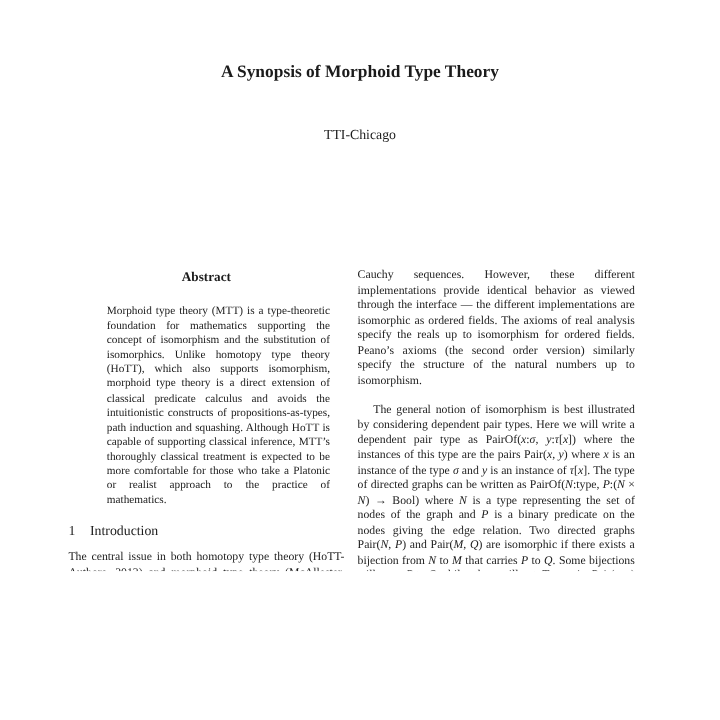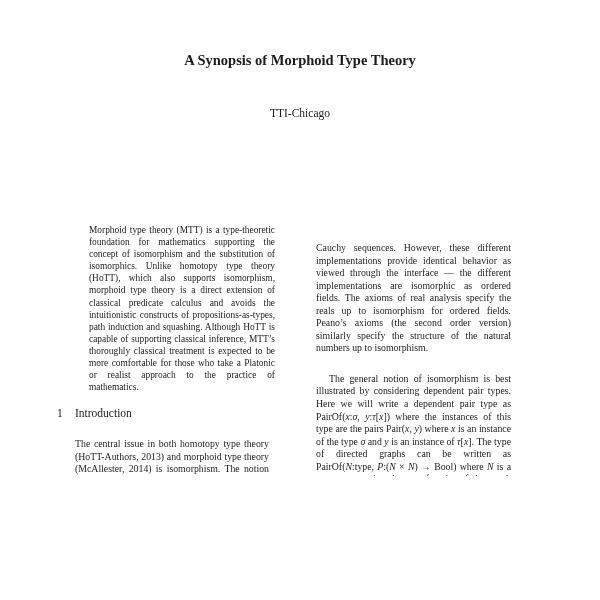--- a/index.html
+++ b/index.html
@@ -56,21 +56,21 @@
   }
   .section-heading {
     font-weight: normal;
     font-size: 11.5px;
     line-height: 14px;
     margin-top: 13px;
     margin-bottom: 9px;
   }
   .sec-num { display: inline-block; width: 18px; }
   .col p {
-    margin: 18px;
+    margin: 0;
     text-align: justify;
     font-size: 9.8px;
     line-height: 12.55px;
   }
   .col-right p + p { margin-top: 12px; text-indent: 13px; }
   .col p b { font-weight: normal; }
   .col p i { font-style: italic; }
 </style>
 </head>
 <body>
@@ -79,20 +79,21 @@
 
   <h1 class="paper-title">A Synopsis of Morphoid Type Theory</h1>
 
   <div class="authors">
     <div class="author-affil">TTI-Chicago</div>
   </div>
 
   <div class="columns">
 
     <div class="col col-left">
+      <div class="abstract-heading">Abstract</div>
       <div class="abstract-body">Morphoid type theory (MTT) is a type-theoretic foundation for mathematics supporting the concept of isomorphism and the substitution of isomorphics. Unlike homotopy type theory (HoTT), which also supports isomorphism, morphoid type theory is a direct extension of classical predicate calculus and avoids the intuitionistic constructs of propositions-as-types, path induction and squashing. Although HoTT is capable of supporting classical inference, MTT’s thoroughly classical treatment is expected to be more comfortable for those who take a Platonic or realist approach to the practice of mathematics.</div>
       <div class="section-heading">
         <span class="sec-num">1</span><span class="sec-title">Introduction</span>
       </div>
       <div class="body-text">
           <p>The central issue in both homotopy type theory (HoTT-Authors, 2013) and morphoid type theory (McAllester, 2014) is isomorphism.  The notion of isomorphism in mathematics seems related to the notion of an application programming interface (API) in computer software. An API specifies what information and behavior an object provides. Two different implementations can produce identical behavior when interaction is restricted to that allowed by the API. For example, textbooks on real analysis typically start from axioms involving multipli-</p>
         </div>
     </div>
 
     <div class="col col-right">

